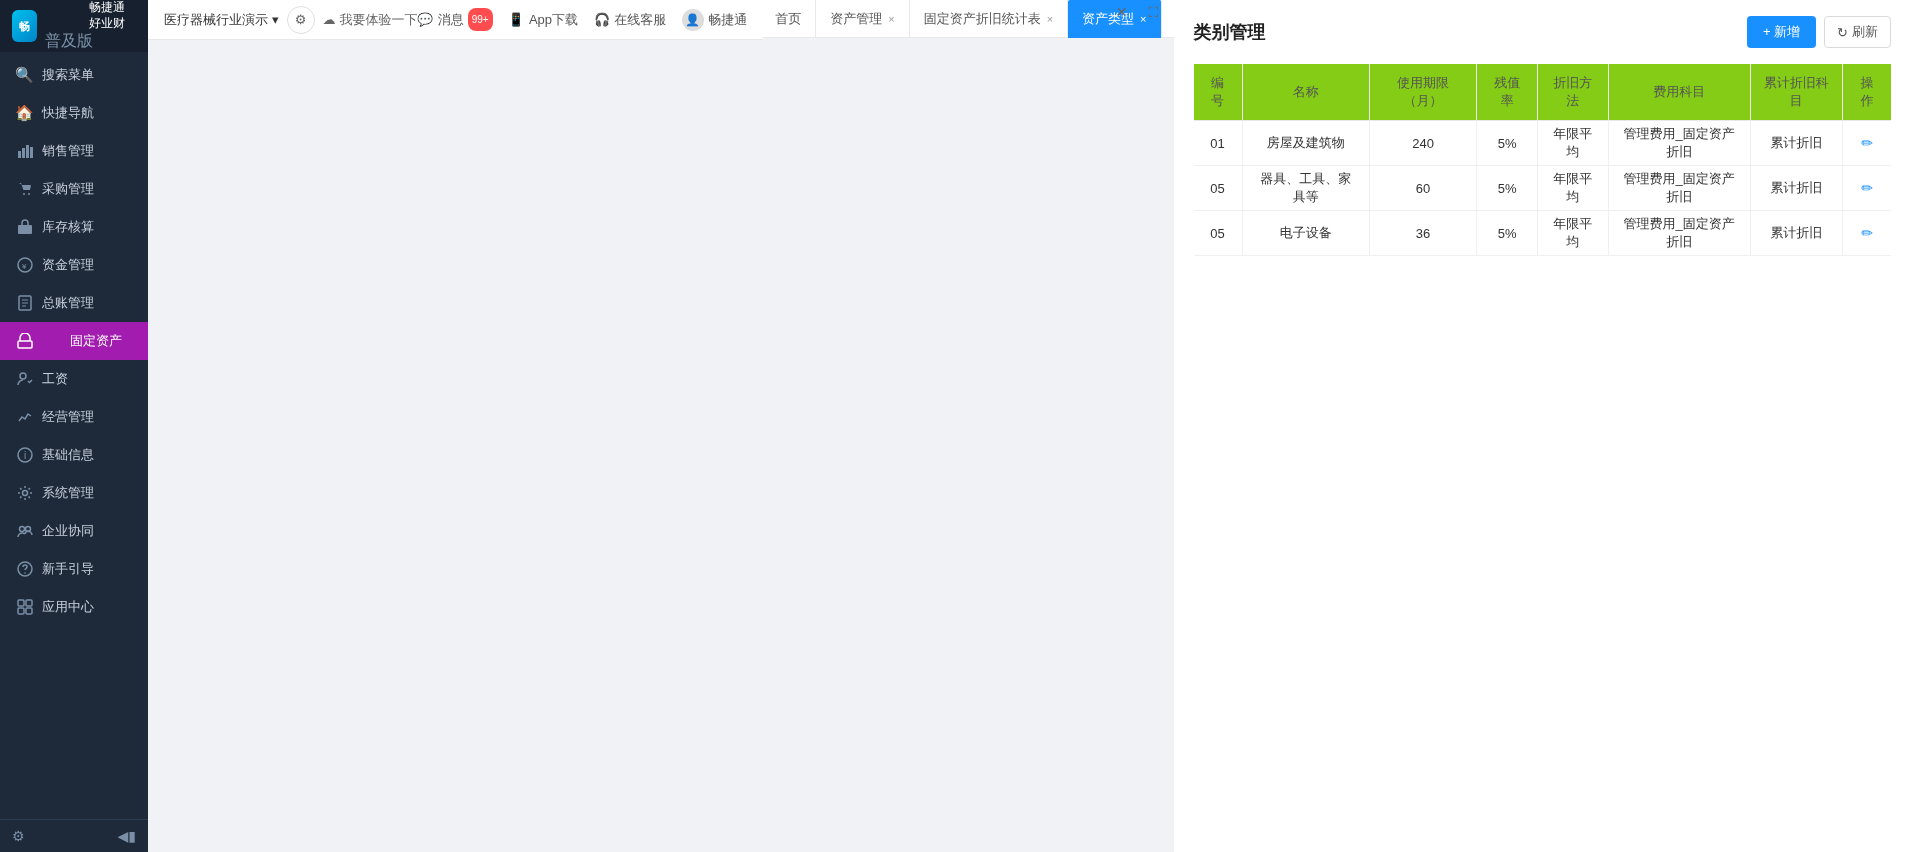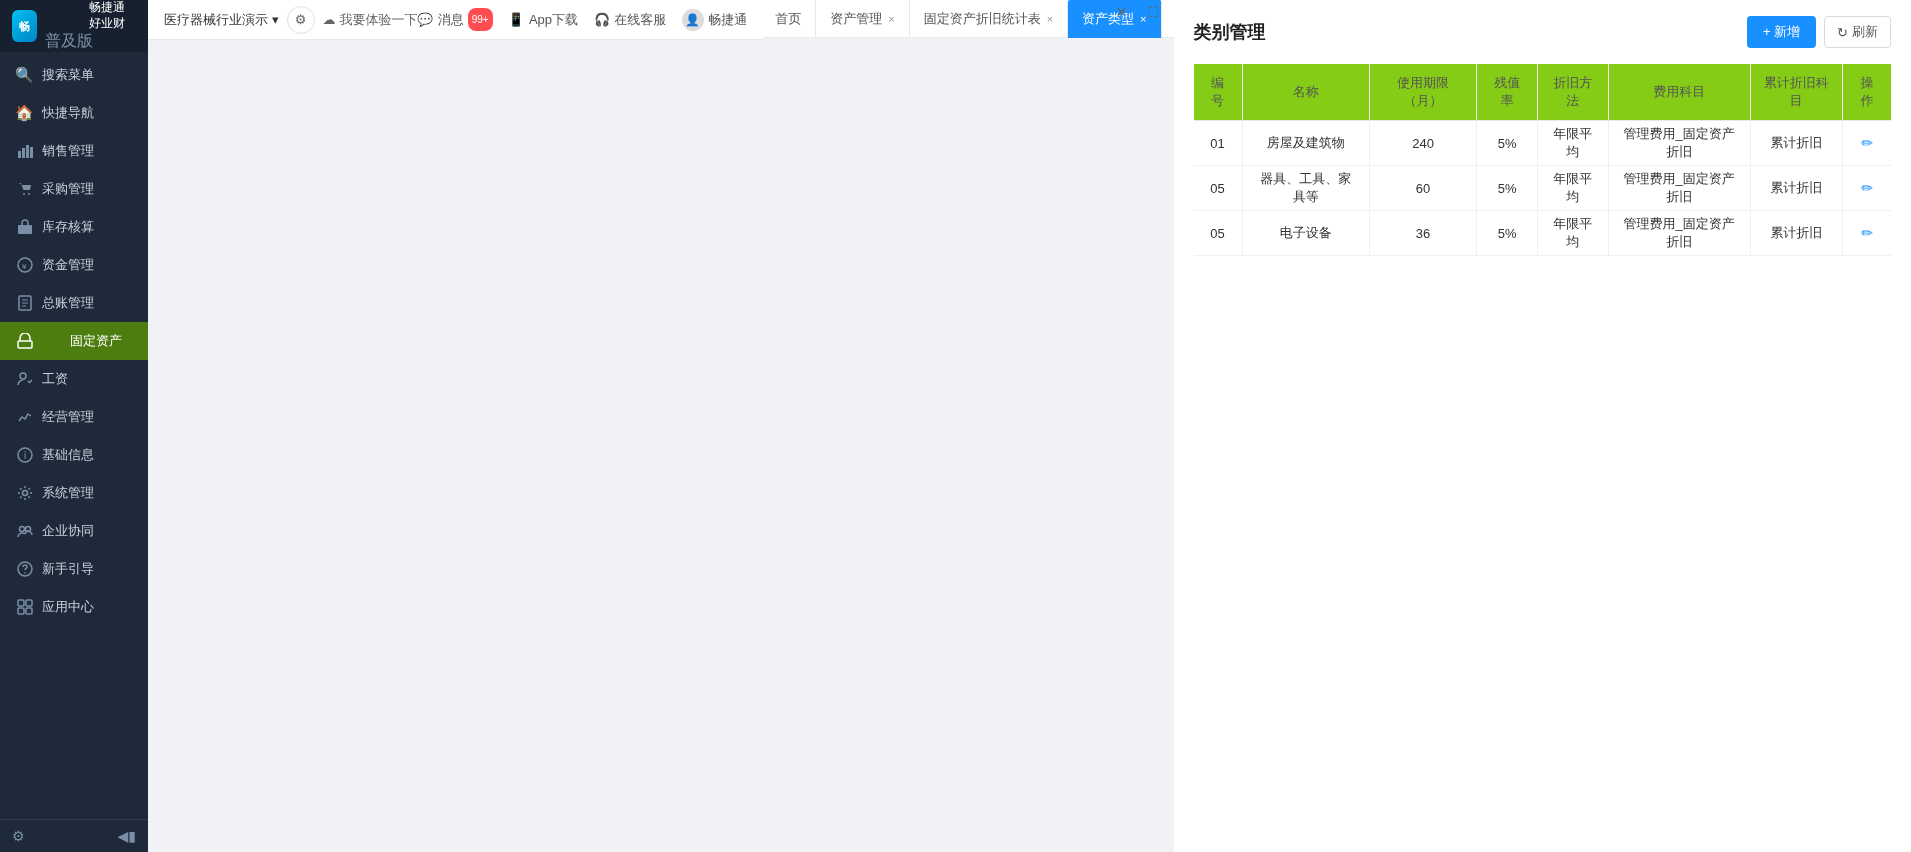--- a/index.html
+++ b/index.html
@@ -35,21 +35,21 @@
 
     .sidebar-nav { flex: 1; overflow-y: auto; padding: 4px 0; }
     .nav-item {
       display: flex; align-items: center; gap: 8px;
       padding: 10px 16px;
       cursor: pointer;
       color: #c8d0dc;
       font-size: 13px;
       transition: background 0.2s;
     }
-    .nav-item.active { background: #4d7c0f; color: #fff; gap: 36px; }
+    .nav-item.active { background: #a21caf; color: #fff; gap: 36px; }
     .nav-icon { width: 18px; height: 18px; display: flex; align-items: center; justify-content: center; font-size: 15px; }
     .sidebar-footer {
       padding: 8px 12px;
       border-top: 1px solid #2d3e52;
       display: flex; align-items: center; justify-content: space-between;
     }
     .sidebar-footer-btn {
       color: #7a8fa6; cursor: pointer; font-size: 14px;
     }
 

